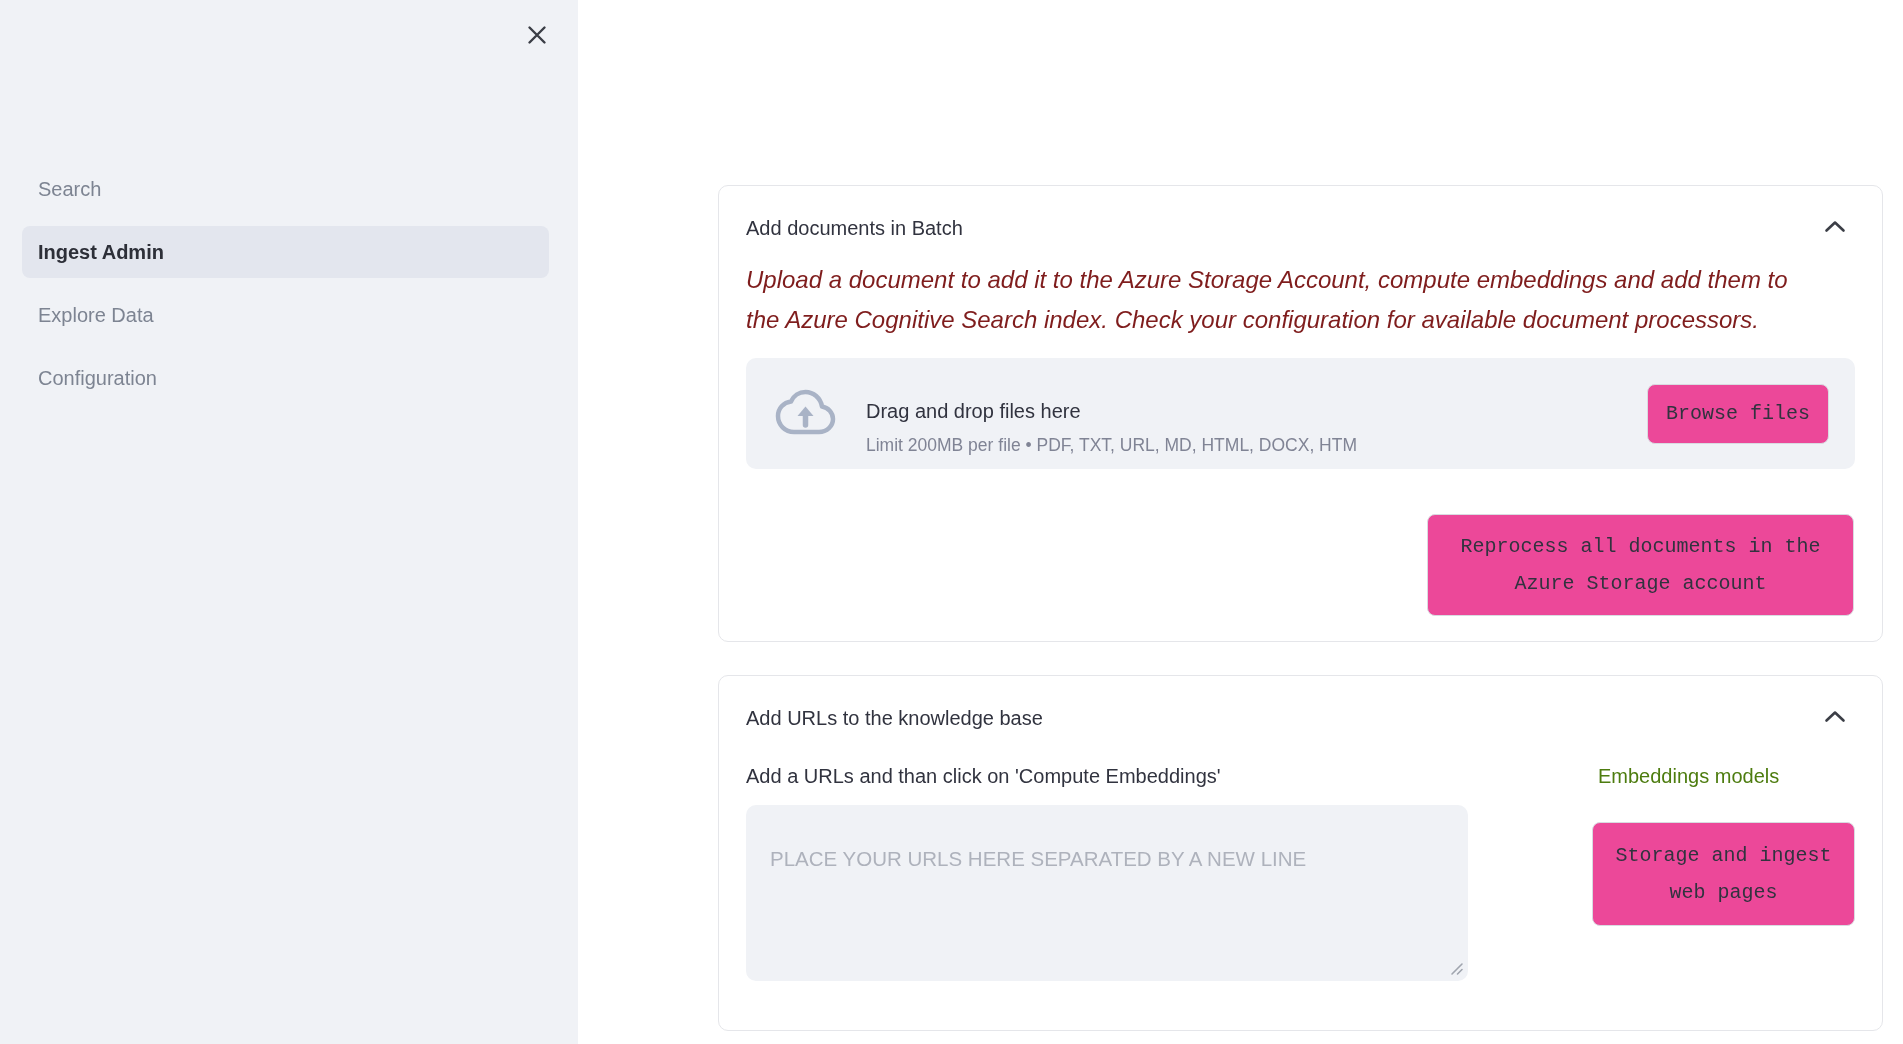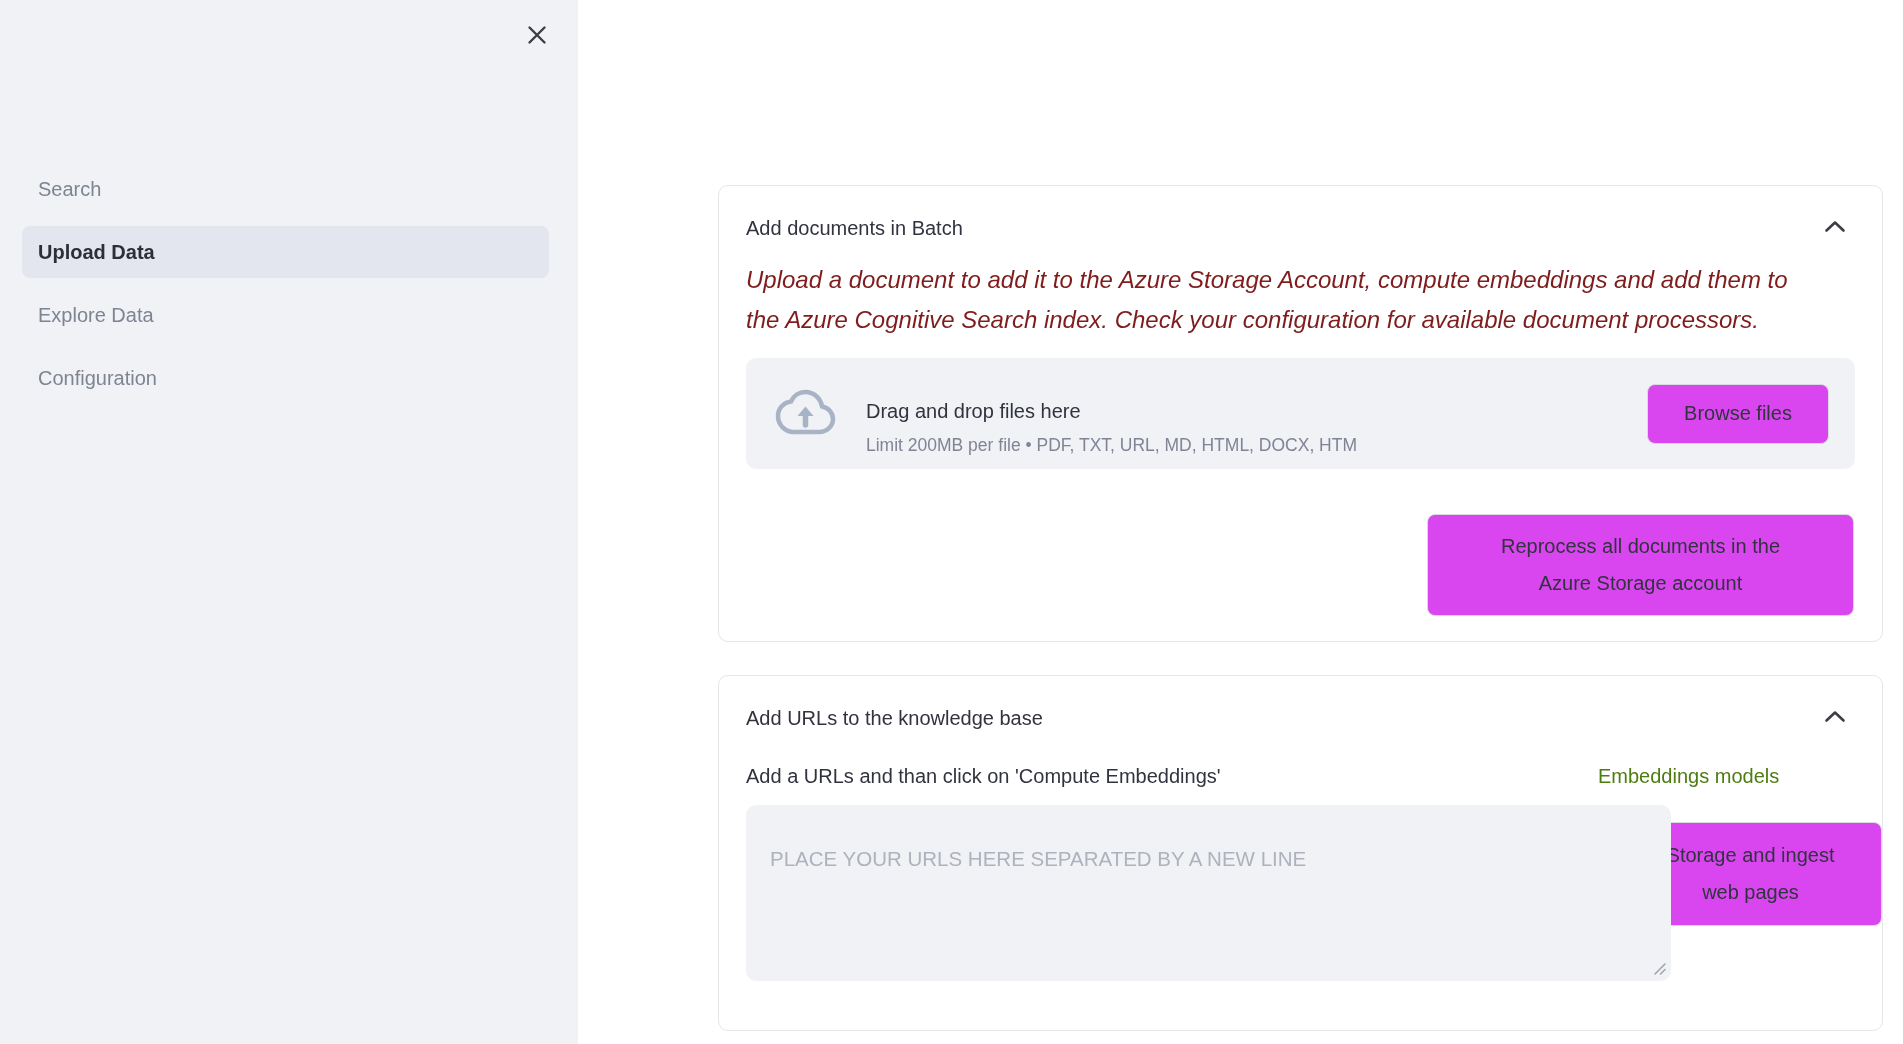--- a/index.html
+++ b/index.html
@@ -64,43 +64,42 @@
     display: flex; align-items: center;
     padding: 0 26px 0 28px;
   }
   .cloud { flex: 0 0 auto; margin-right: 28px; }
   .dz-text { display: flex; flex-direction: column; }
   .dz-title { font-size: 20px; color: #31333f; line-height: 28px; margin-top: 26px; }
   .dz-hint  { font-size: 17.5px; color: #808495; line-height: 24px; margin-top: 8px; }
   .dz-spacer { flex: 1; }
 
   .btn {
-    background: #d946ef; border: 1px solid #d9dbe1; border-radius: 8px;
-    color: #31333f; font-size: 20px; font-family: Liberation Sans, sans-serif;
+    background: #ec4899; border: 1px solid #d9dbe1; border-radius: 8px;
+    color: #31333f; font-size: 20px; font-family: Liberation Mono, monospace;
     display: flex; align-items: center; justify-content: center;
     cursor: pointer;
-    margin-left: 27px;
   }
   .browse-btn { width: 182px; height: 60px; flex: 0 0 auto; }
 
   .reprocess-row { display: flex; justify-content: flex-end; margin: 45px 28px 0 27px; }
   .reprocess-btn {
     width: 427px; height: 102px;
     white-space: pre-line; text-align: center; line-height: 37px;
   }
 
   
   .urls-body { display: flex; margin: 30px 27px 0 27px; }
   .urls-left { width: 822px; display: flex; flex-direction: column; }
   .urls-right { width: 263px; margin-left: 24px; display: flex; flex-direction: column; }
 
   .field-label { font-size: 20px; line-height: 28px; color: #31333f; }
   .field-label.muted { color: #4d7c0f; margin-left: 6px; }
 
-  .ta-wrap { position: relative; margin-top: 15px; width: 925px; height: 176px; }
+  .ta-wrap { position: relative; margin-top: 15px; width: 722px; height: 176px; }
   textarea.urls-input {
     width: 100%; height: 100%;
     background: #f0f2f6; border: none; border-radius: 10px;
     resize: none; outline: none;
     padding: 42px 24px 16px 24px;
     font-family: inherit; font-size: 20.5px; color: #31333f;
   }
   textarea.urls-input::placeholder { color: #aeb2bc; opacity: 1; }
   .resize-handle {
     position: absolute; right: 3px; bottom: 4px;
@@ -133,21 +132,21 @@
         <path d="M4.5 4.5 L19.5 19.5 M19.5 4.5 L4.5 19.5" stroke="#3b3e46" stroke-width="2.4" stroke-linecap="round"></path>
       </svg>
     </span>
   </button>
 
   <nav class="nav">
     <div class="nav-item">
       <span>Search</span>
     </div>
     <div class="nav-item selected">
-      <span>Upload Data</span>
+      <span>Ingest Admin</span>
     </div>
     <div class="nav-item">
       <span>Explore Data</span>
     </div>
     <div class="nav-item">
       <span>Configuration</span>
     </div>
   </nav>
 </aside>
 

